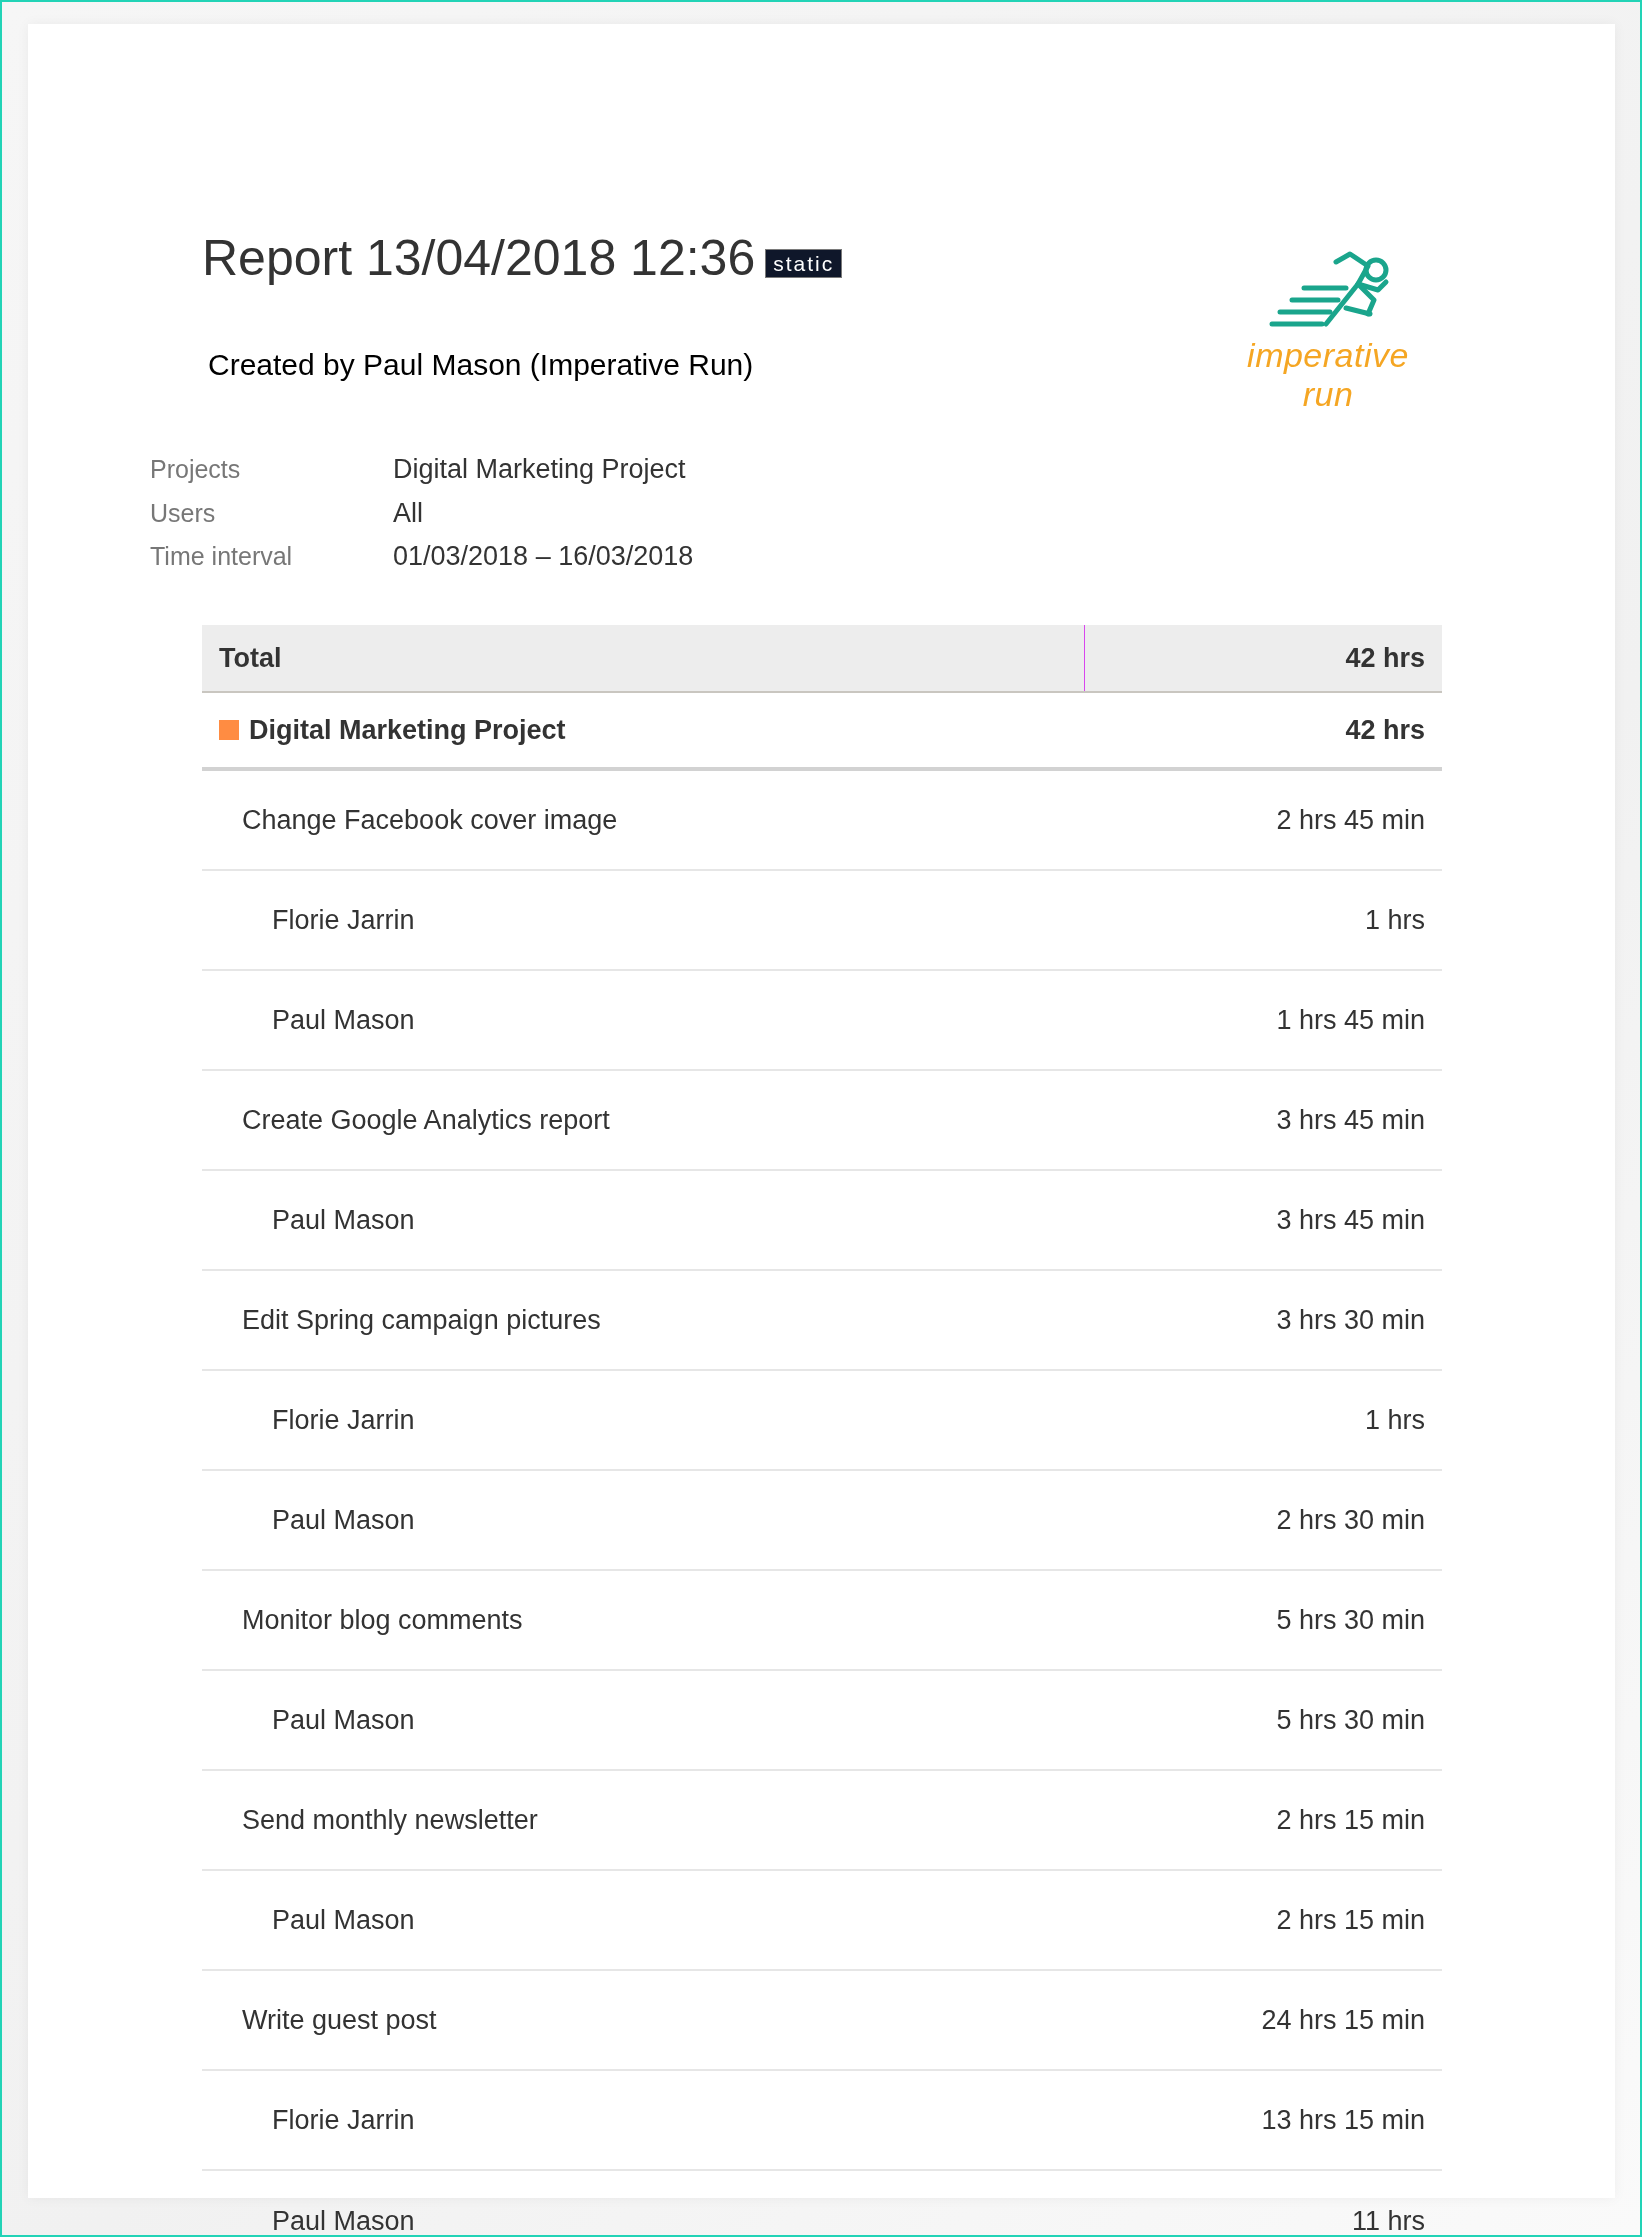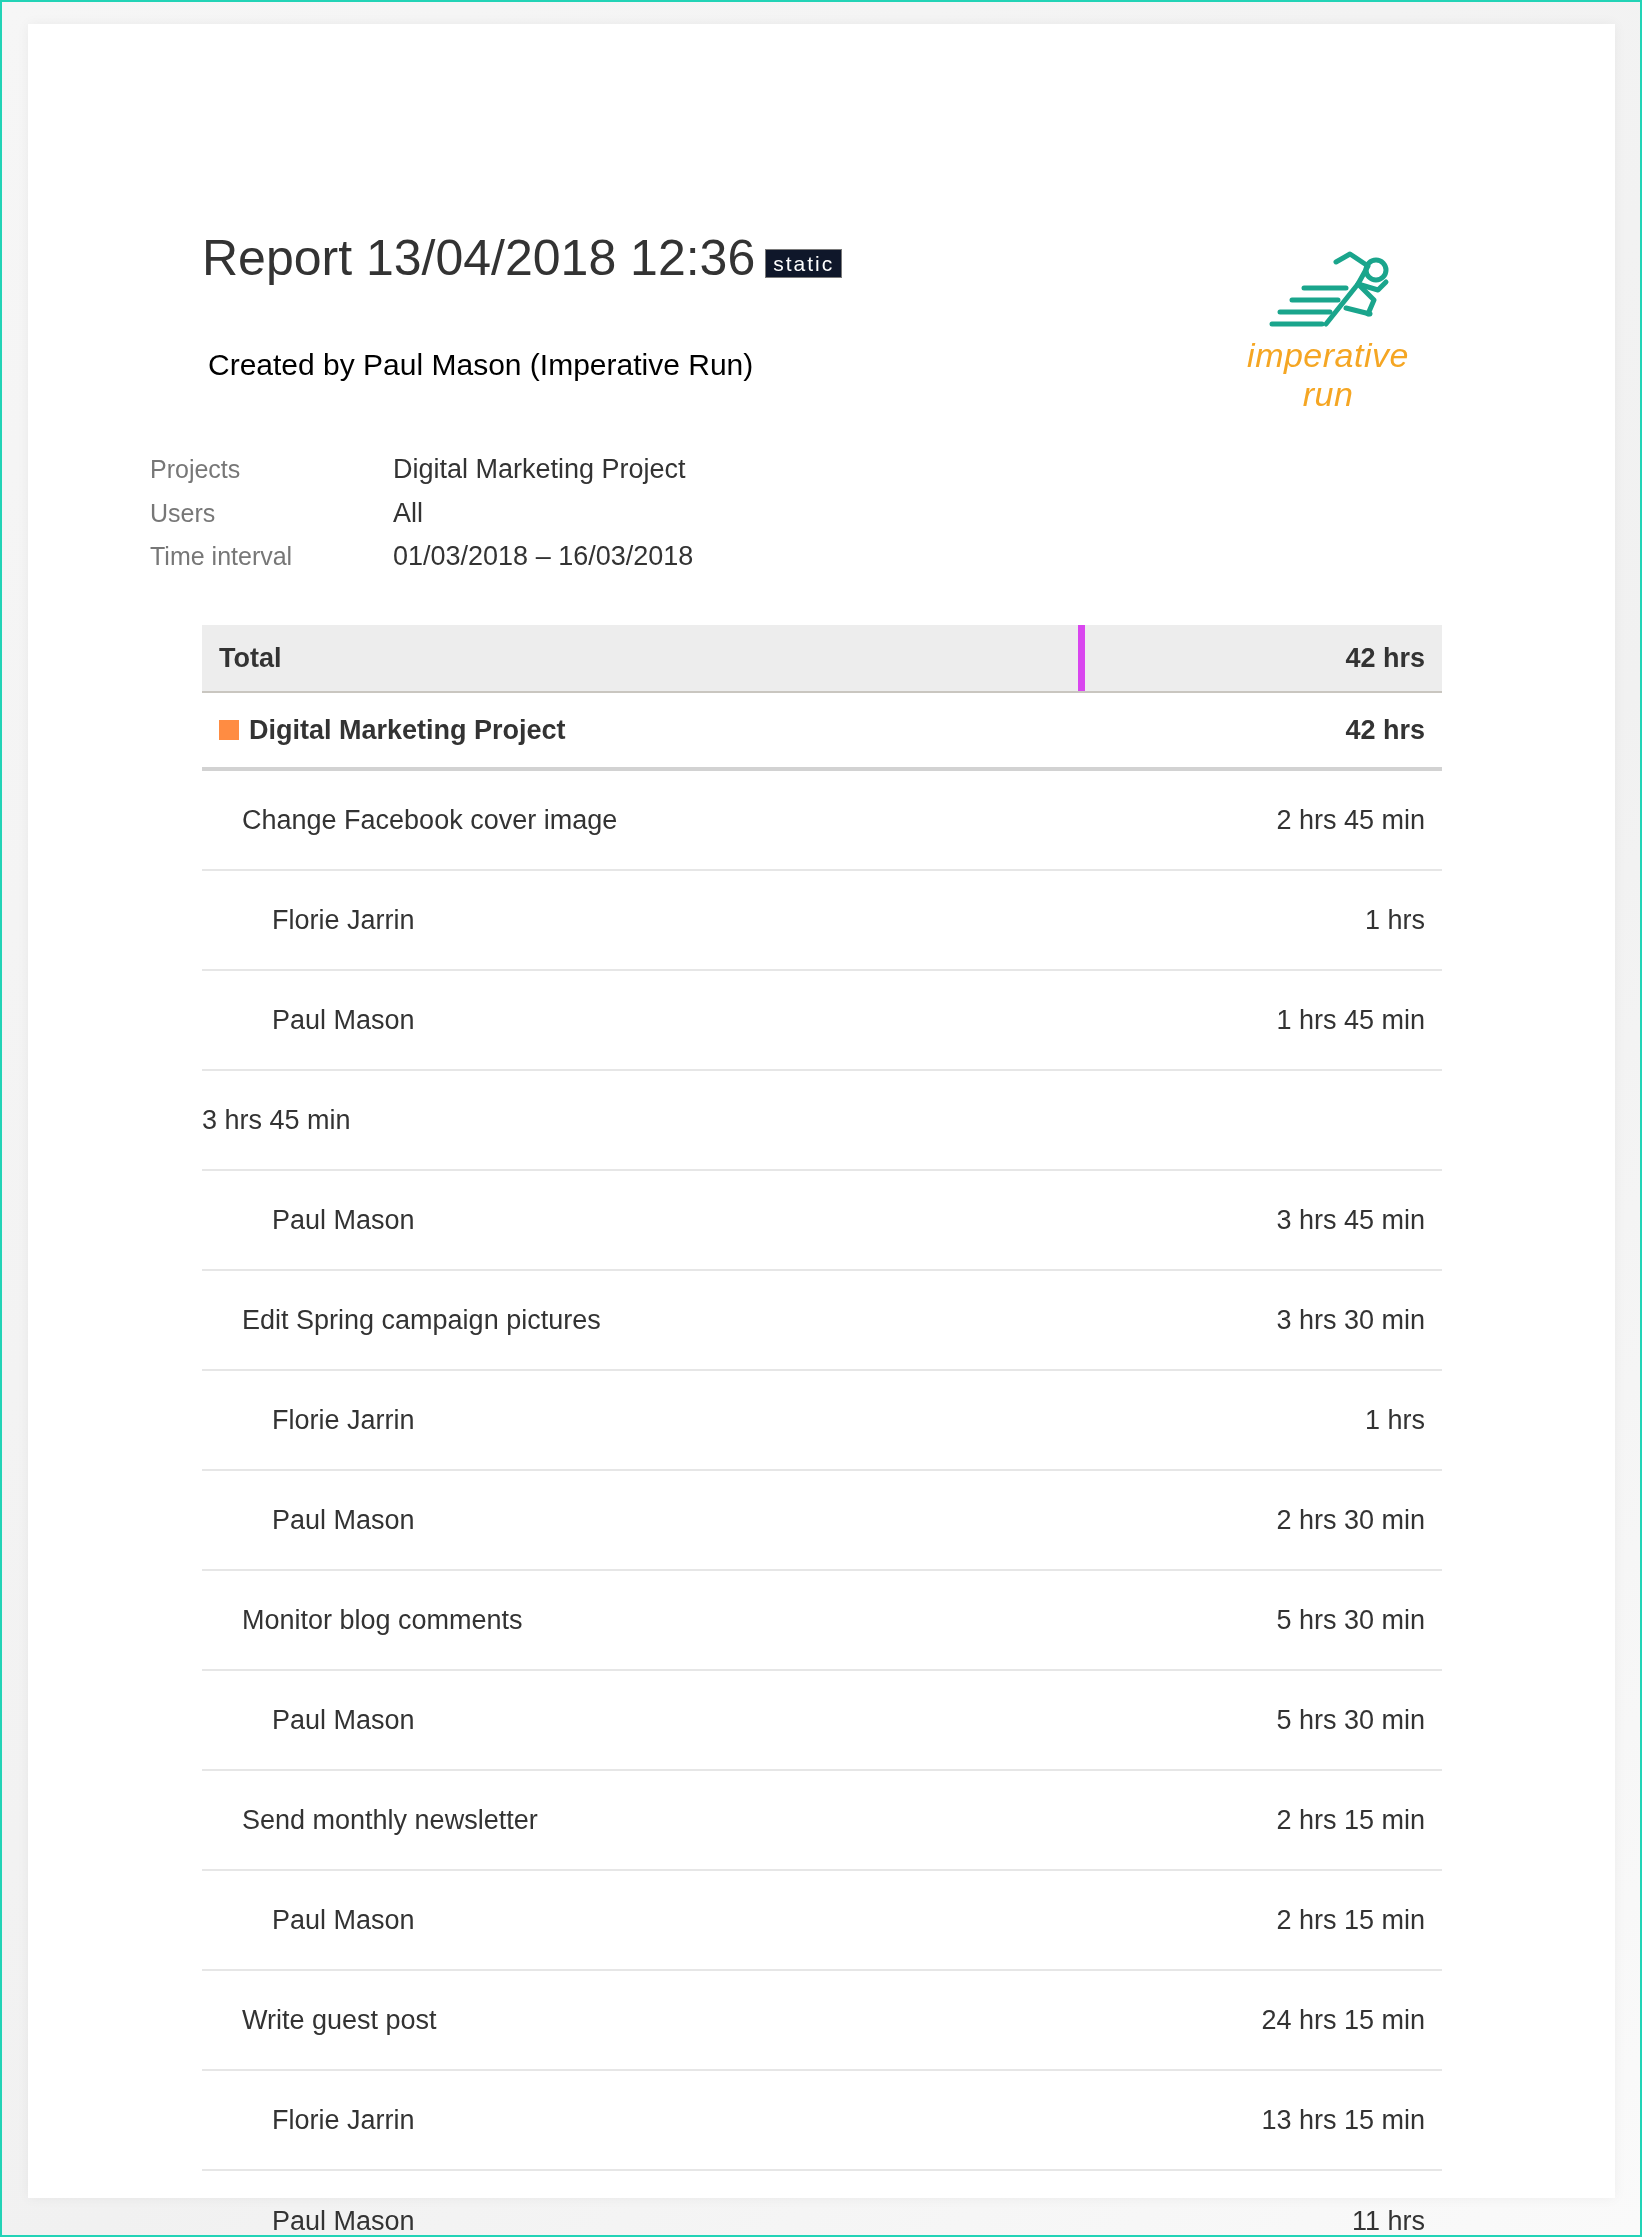--- a/index.html
+++ b/index.html
@@ -82,21 +82,21 @@
       font-size: 27px;
     }
     .row .name { flex: 1; white-space: nowrap; }
     .row .dur { padding-right: 17px; text-align: right; white-space: nowrap; }
     .row.total {
       height: 68px;
       background: #ededed;
       border-bottom: 2px solid #c9c6c0;
       font-weight: bold;
     }
-    .row.total .name { padding-left: 17px; flex: 0 0 883px; box-sizing: border-box; border-right: 7px solid #d946ef; height: 100%; display: flex; align-items: center; }
+    .row.total .name { padding-left: 17px; flex: 0 0 883px; box-sizing: border-box; border-right: 1px solid #d946ef; height: 100%; display: flex; align-items: center; }
     .row.total .dur { flex: 1; height: 100%; display: flex; align-items: center; justify-content: flex-end; }
     .row.project {
       height: 78px;
       font-weight: bold;
       border-bottom: 4px solid #d2d2d2;
     }
     .row.project .name { padding-left: 17px; display: flex; align-items: center; }
     .swatch {
       display: inline-block; width: 20px; height: 20px;
       margin-right: 10px;
@@ -171,20 +171,21 @@
   </div>
   <div class="row user">
     <span class="name">Florie Jarrin</span>
     <span class="dur">1 hrs</span>
   </div>
   <div class="row user">
     <span class="name">Paul Mason</span>
     <span class="dur">1 hrs 45 min</span>
   </div>
   <div class="row task">
+    <span class="name">Create Google Analytics report</span>
     <span class="dur">3 hrs 45 min</span>
   </div>
   <div class="row user">
     <span class="name">Paul Mason</span>
     <span class="dur">3 hrs 45 min</span>
   </div>
   <div class="row task">
     <span class="name">Edit Spring campaign pictures</span>
     <span class="dur">3 hrs 30 min</span>
   </div>

